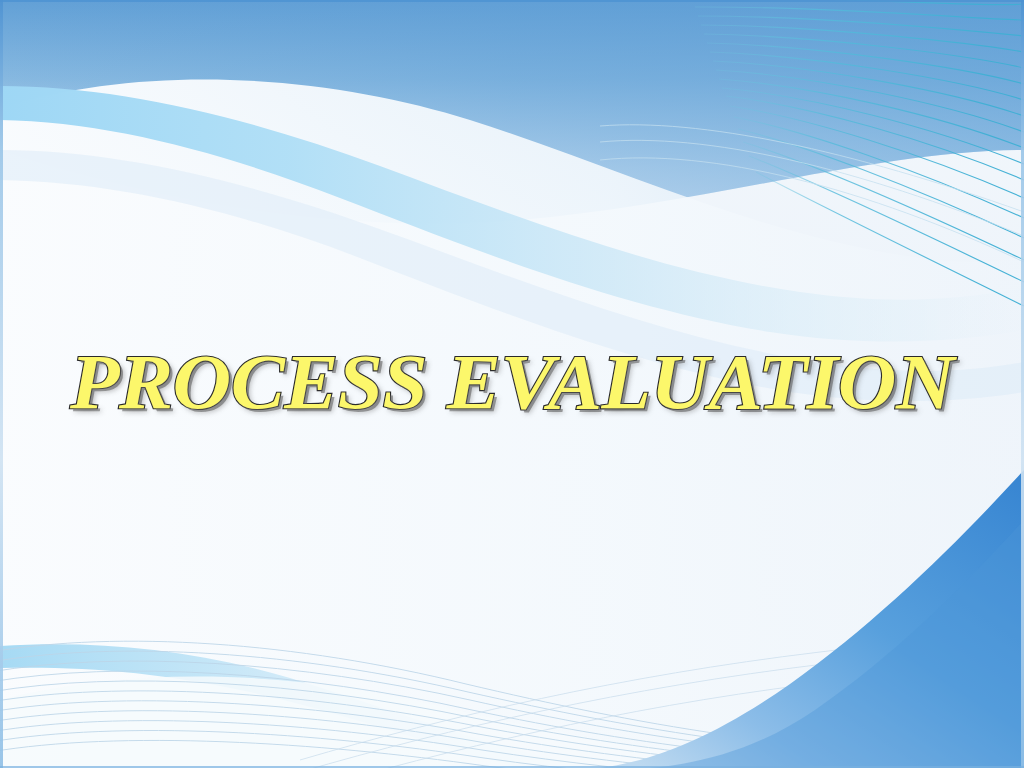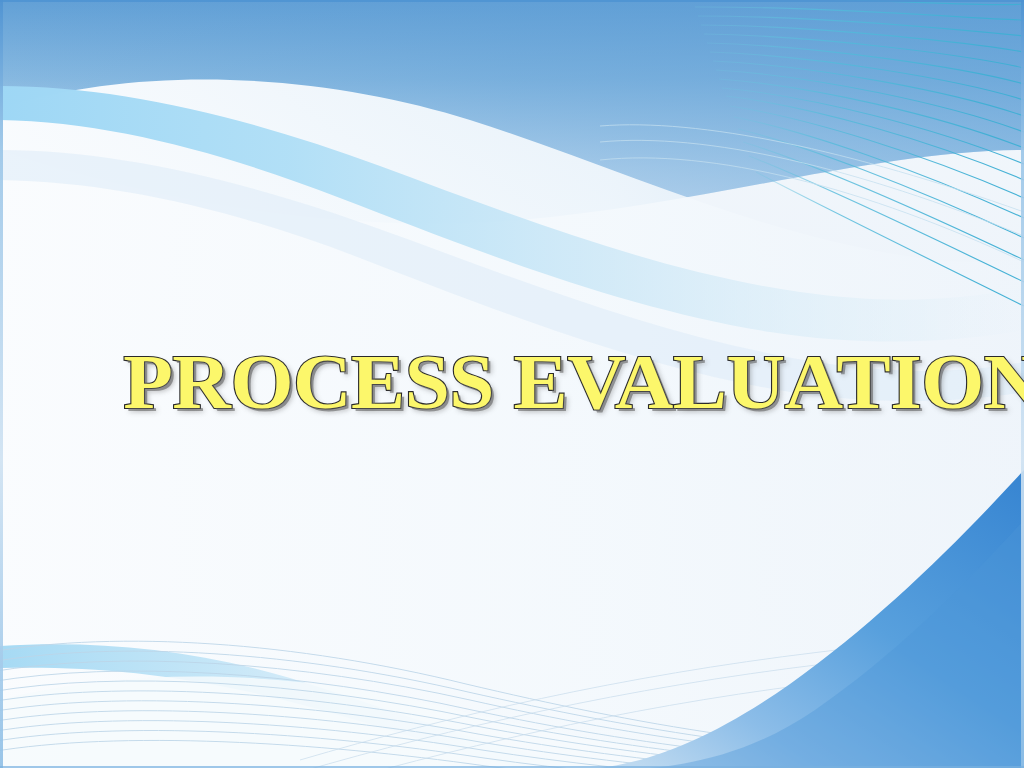--- a/index.html
+++ b/index.html
@@ -26,22 +26,23 @@
   }
 
   #title-layer {
     position: absolute;
     left: 0;
     top: 0;
     width: 1024px;
     height: 768px;
     display: flex;
     align-items: center;
-    justify-content: flex-end;
+    justify-content: center;
     pointer-events: none;
+    font-style: italic;
   }
 
   #slide-title {
     position: relative;
     top: -2px;
     font-family: "Liberation Serif", "DejaVu Serif", serif;
     font-weight: bold;
     font-size: 78px;
     line-height: 1;
     letter-spacing: -0.5px;

